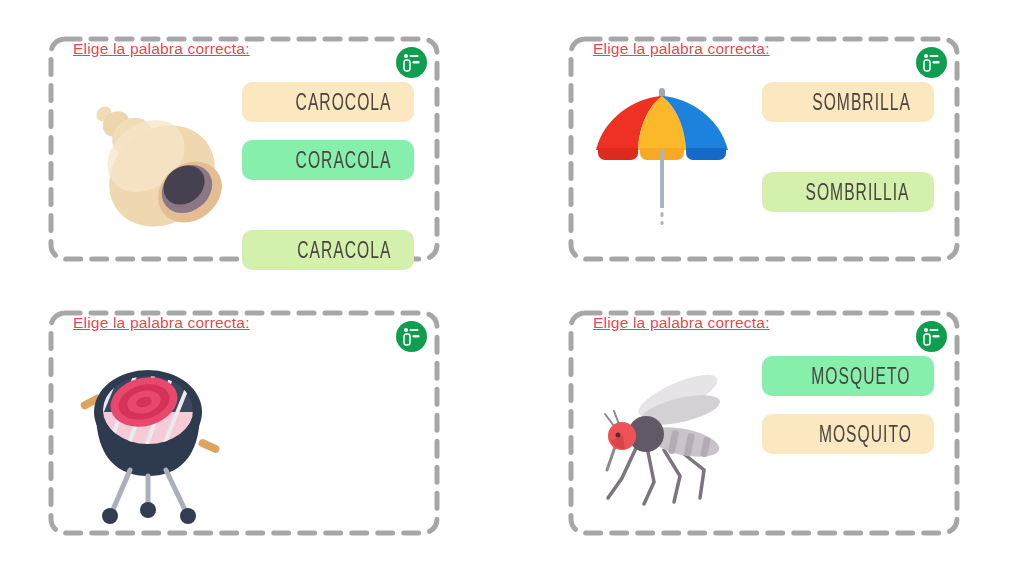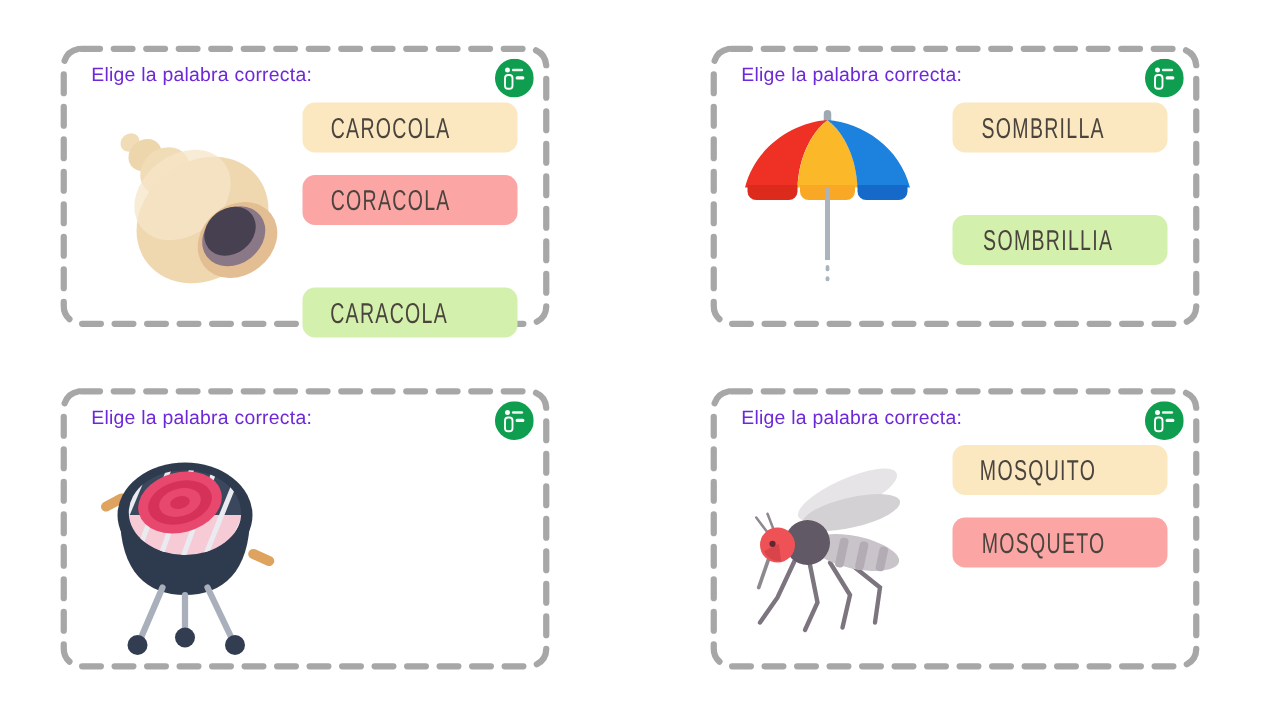--- a/index.html
+++ b/index.html
@@ -4,31 +4,31 @@
 <style>
   html,body{margin:0;padding:0;background:#fff;}
   body{width:1024px;height:576px;font-family:"Liberation Sans",sans-serif;}
   .stage{position:relative;width:1024px;height:576px;overflow:hidden;background:#fff;}
   .card{position:absolute;width:392px;height:226px;}
   .card-1{left:48px;top:36px;}
   .card-2{left:568px;top:36px;}
   .card-3{left:48px;top:310px;}
   .card-4{left:568px;top:310px;}
   .frame{position:absolute;left:0;top:0;}
-  .prompt{position:absolute;left:25px;top:16px;font-size:15.5px;color:#6d28d9;letter-spacing:.2px;}
+  .prompt{position:absolute;left:25px;top:4px;font-size:15.5px;color:#ef4444;letter-spacing:.2px;text-decoration:underline;}
   .badge{position:absolute;right:13px;top:11px;width:31px;height:31px;}
   .illus{position:absolute;}
   .illus-shell{left:26px;top:48px;}
   .illus-umbrella{left:14px;top:46px;}
   .illus-grill{left:24px;top:44px;}
   .illus-mosquito{left:10px;top:46px;}
   .options{position:absolute;left:194px;top:46px;width:172px;display:flex;flex-direction:column;gap:18px;}
-  .opt{height:40px;border:none;border-radius:10px;display:flex;align-items:center;justify-content:flex-start;cursor:pointer;padding:0;font-family:inherit;}
+  .opt{height:40px;border:none;border-radius:10px;display:flex;align-items:center;justify-content:flex-end;cursor:pointer;padding:0;font-family:inherit;}
   .opt-y{background:#FBE8C0;}
-  .opt-p{background:#fca5a5;}
+  .opt-p{background:#86efac;}
   .opt-g{background:#D4F0AD;margin-top:32px;}
   .opt span{display:inline-block;font-size:23px;color:#4a443d;transform:scaleX(.68);letter-spacing:1.5px;white-space:nowrap;}
 </style>
 </head>
 <body>
 
 <div class="stage">
 
   <div class="card card-1">
     <svg class="frame" width="392" height="226">
@@ -181,22 +181,22 @@
         <rect x="92" y="74" width="7" height="24" rx="3" transform="rotate(12 95 86)"></rect>
         <rect x="108" y="77" width="7" height="23" rx="3" transform="rotate(12 111 88)"></rect>
         <rect x="124" y="81" width="7" height="20" rx="3" transform="rotate(12 127 91)"></rect>
       </g>
       <circle cx="68" cy="78" r="18" fill="#625966"></circle>
       <circle cx="44" cy="80" r="14" fill="#EF5256"></circle>
       <path d="M33,85 a14,14 0 0 0 14,8 l-2,-14 z" fill="#D9444B"></path>
       <circle cx="40" cy="79" r="2.5" fill="#5B2A2E"></circle>
     </svg>
     <div class="options">
+      <button class="opt opt-p">
+          <span>MOSQUETO</span>
+        </button>
       <button class="opt opt-y">
           <span>MOSQUITO</span>
         </button>
-      <button class="opt opt-p">
-          <span>MOSQUETO</span>
-        </button>
     </div>
   </div>
 
 </div>
 
 </body></html>

